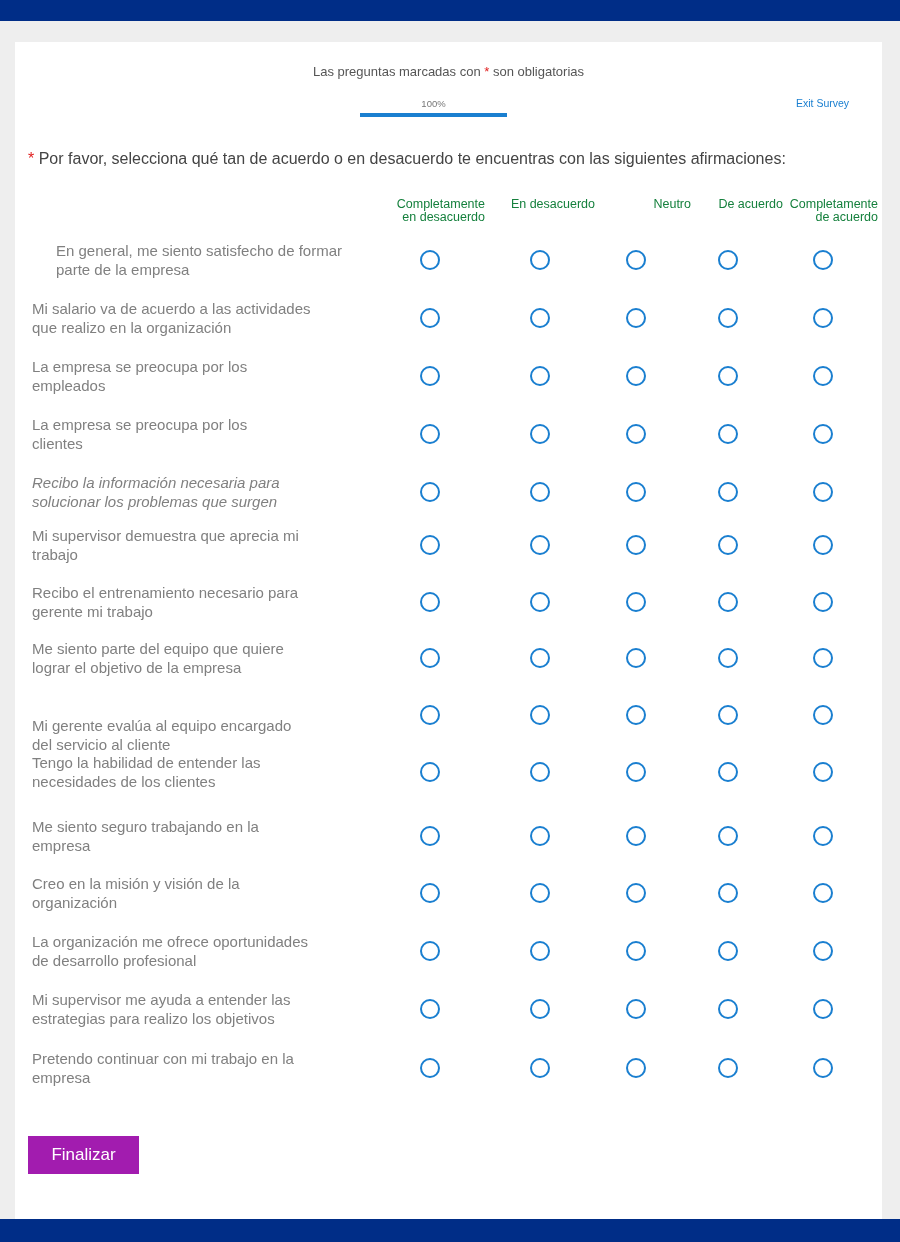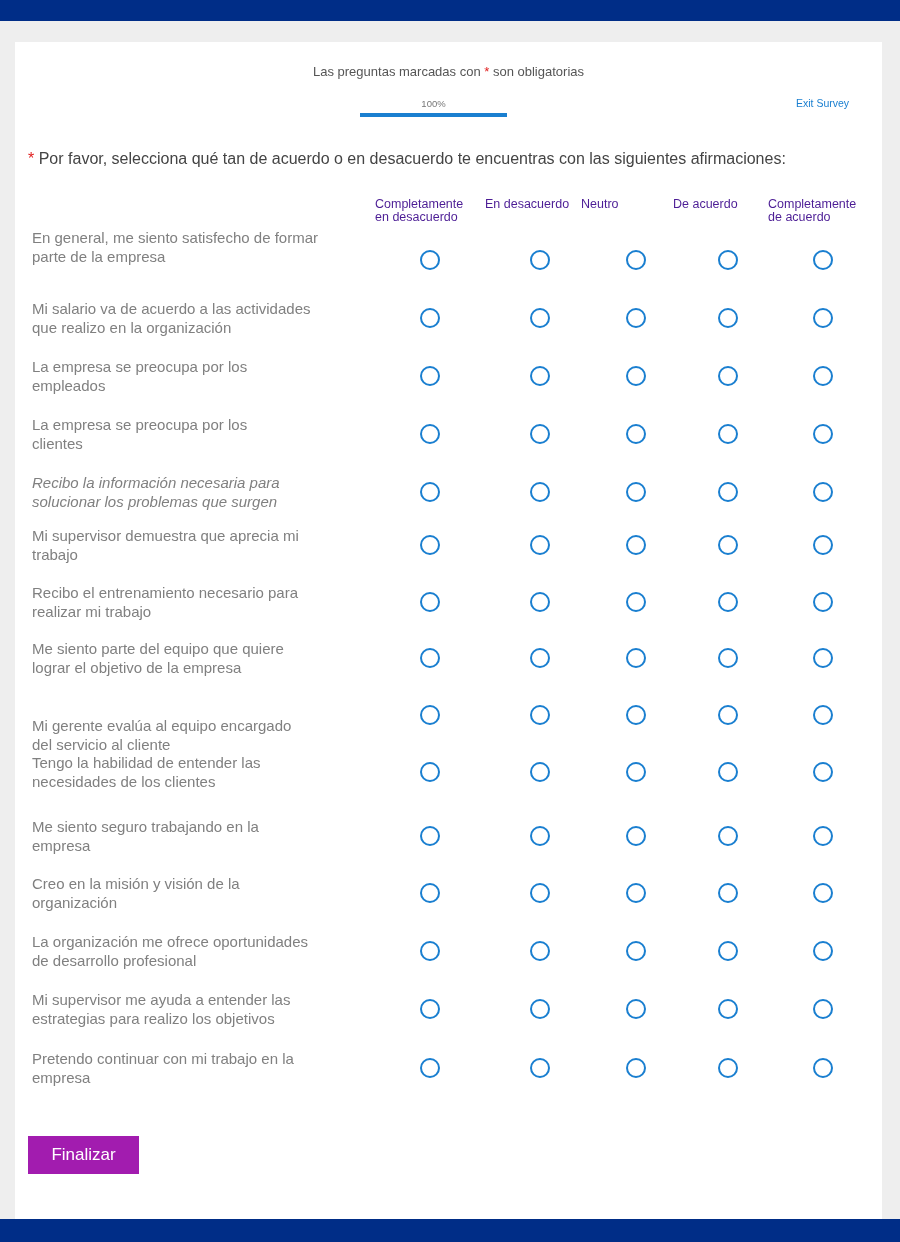--- a/index.html
+++ b/index.html
@@ -24,22 +24,22 @@
   .exit-link {
     position: absolute; left: 781px; top: 55px; font-size: 10.5px; color: #1a7fd0;
     font-family: "Liberation Sans", sans-serif; text-decoration: none; cursor: pointer;
   }
   .question {
     position: absolute; left: 13px; top: 108px; font-size: 16px; color: #444;
     font-family: "Liberation Sans", sans-serif; white-space: nowrap;
   }
   .question .star { color: #e02020; }
   .col-header {
-    position: absolute; top: 156px; width: 110px; text-align: left;
-    font-size: 12.5px; line-height: 13px; color: #4c1d95; font-family: "Liberation Sans", sans-serif;
+    position: absolute; top: 156px; width: 110px; text-align: right;
+    font-size: 12.5px; line-height: 13px; color: #15803d; font-family: "Liberation Sans", sans-serif;
   }
   .row-label {
     position: absolute; left: 17px; width: 340px; font-size: 15px; line-height: 19px;
     color: #808080; font-family: "Liberation Sans", sans-serif;
   }
   .radio {
     position: absolute; width: 16px; height: 16px; border: 2px solid #1a7fd0;
     border-radius: 50%; background: #fff; cursor: pointer; box-sizing: content-box;
   }
   .finish-btn {
@@ -86,21 +86,21 @@
         <div>De acuerdo</div>
         <div></div>
       </div>
       <div class="col-header" style="left: 753px;">
         <div>Completamente</div>
         <div>de acuerdo</div>
       </div>
     </div>
   <div id="matrix">
       <div>
-        <div class="row-label" style="top: 186px;">
+        <div class="row-label" style="top: 199px; margin-left: 24px;">
           <div>En general, me siento satisfecho de formar</div>
           <div>parte de la empresa</div>
         </div>
         <div class="radio" style="left: 405px; top: 208px;"></div>
         <div class="radio" style="left: 515px; top: 208px;"></div>
         <div class="radio" style="left: 611px; top: 208px;"></div>
         <div class="radio" style="left: 703px; top: 208px;"></div>
         <div class="radio" style="left: 798px; top: 208px;"></div>
       </div>
       <div>
@@ -154,21 +154,21 @@
         </div>
         <div class="radio" style="left: 405px; top: 493px;"></div>
         <div class="radio" style="left: 515px; top: 493px;"></div>
         <div class="radio" style="left: 611px; top: 493px;"></div>
         <div class="radio" style="left: 703px; top: 493px;"></div>
         <div class="radio" style="left: 798px; top: 493px;"></div>
       </div>
       <div>
         <div class="row-label" style="top: 541px;">
           <div>Recibo el entrenamiento necesario para</div>
-          <div>realizar mi trabajo</div>
+          <div>gerente mi trabajo</div>
         </div>
         <div class="radio" style="left: 405px; top: 550px;"></div>
         <div class="radio" style="left: 515px; top: 550px;"></div>
         <div class="radio" style="left: 611px; top: 550px;"></div>
         <div class="radio" style="left: 703px; top: 550px;"></div>
         <div class="radio" style="left: 798px; top: 550px;"></div>
       </div>
       <div>
         <div class="row-label" style="top: 597px;">
           <div>Me siento parte del equipo que quiere</div>

